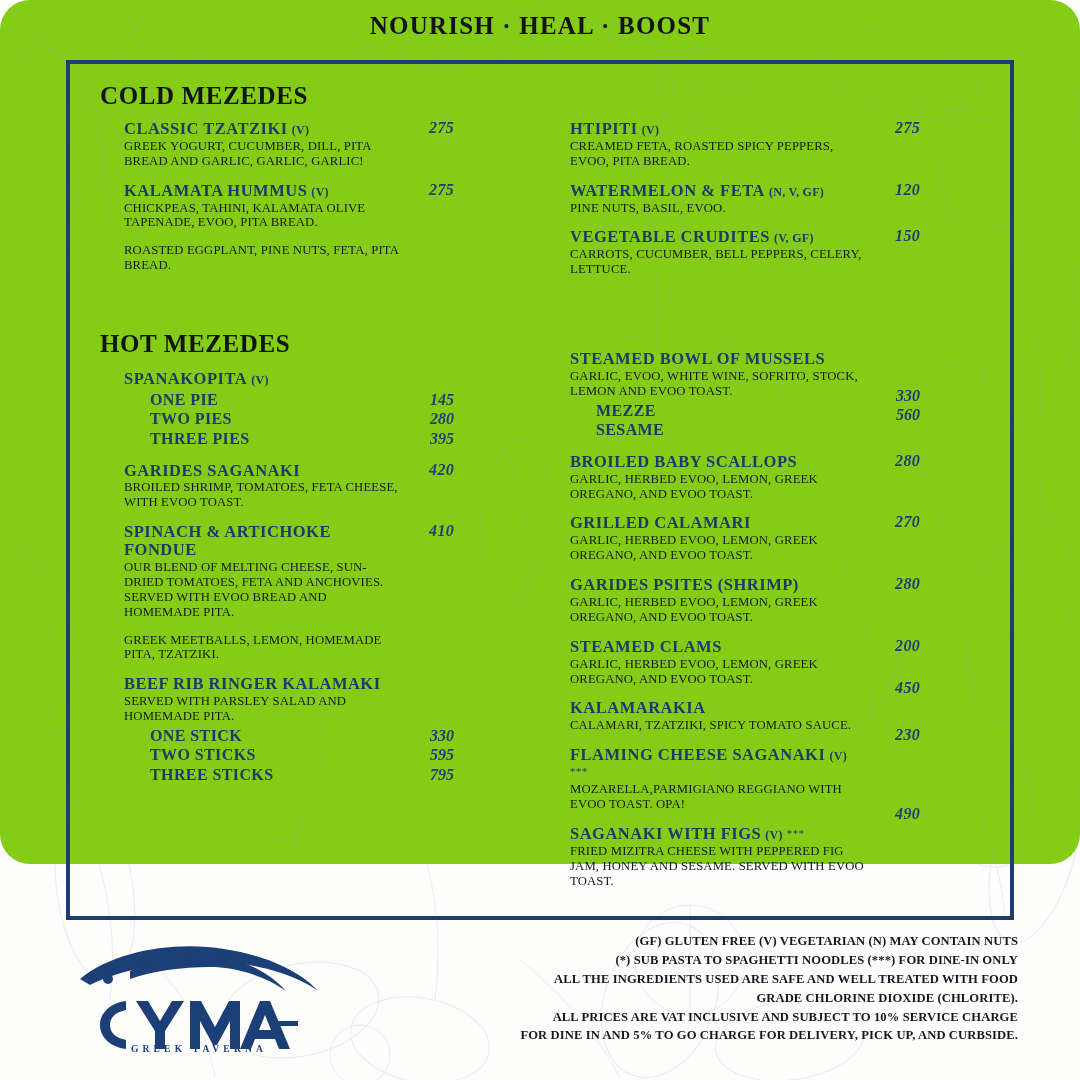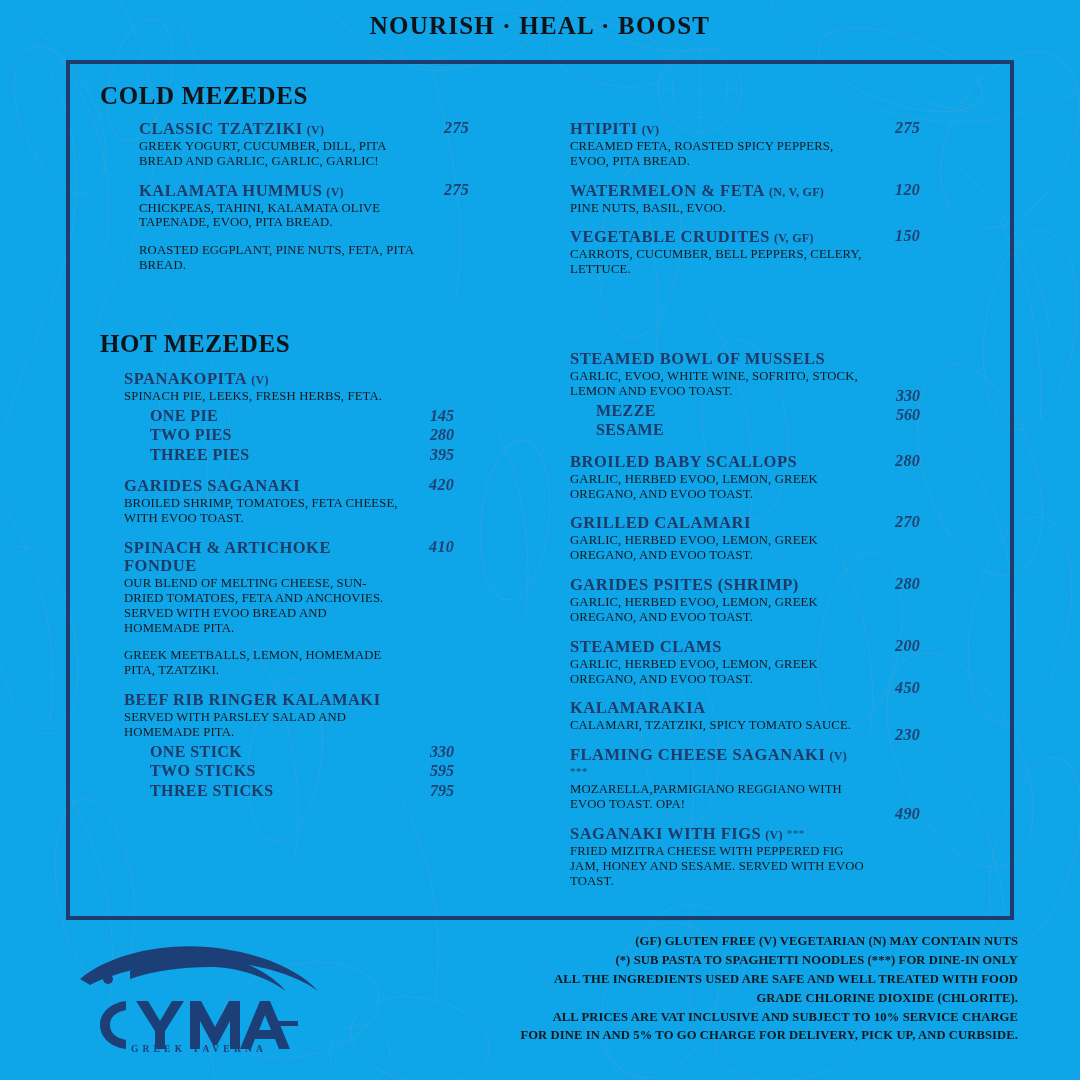--- a/index.html
+++ b/index.html
@@ -4,22 +4,23 @@
 <style>
   * { box-sizing: border-box; margin: 0; padding: 0; }
   html, body {
     width: 1080px; height: 1080px;
     background: #fdfdfc;
     font-family: "Liberation Serif", "DejaVu Serif", serif;
     overflow: hidden;
   }
   #page {
     position: relative;
-    width: 1080px; height: 1080px;
-    background: #0ea5e9;
+    width: 1080px; height: 864px;
+    background: #84cc16;
+    border-radius: 30px;
   }
   
   #watermark {
     position: absolute; inset: 0;
     z-index: 0;
     opacity: 0.5;
     pointer-events: none;
   }
   #header-title {
     position: absolute; top: 12px; left: 0; width: 1080px;
@@ -42,21 +43,21 @@
     position: absolute;
     font-size: 25px;
     font-weight: bold;
     letter-spacing: 0.6px;
     color: #101317;
   }
   #cold-title { left: 100px; top: 82px; }
   #hot-title  { left: 100px; top: 330px; }
 
   .col { position: absolute; z-index: 3; }
-  #col-cold-left  { left: 124px; top: 120px;  width: 330px; margin-left: 15px; }
+  #col-cold-left  { left: 124px; top: 120px;  width: 330px; }
   #col-cold-right { left: 570px; top: 120px;  width: 350px; }
   #col-hot-left   { left: 124px; top: 370px;  width: 330px; }
   #col-hot-right  { left: 570px; top: 350px;  width: 350px; }
 
   .item { position: relative; margin-bottom: 13px; }
   .item-head {
     position: relative;
     line-height: 1.06;
     padding-right: 60px;
   }
@@ -249,21 +250,20 @@
         <div class="desc">PINE NUTS, BASIL, EVOO.</div>
       </div>
       <div class="item">
         <div class="item-head"><span class="item-name">VEGETABLE CRUDITES</span> <span class="tag">(V, GF)</span><span class="price">150</span></div>
         <div class="desc">CARROTS, CUCUMBER, BELL PEPPERS, CELERY, LETTUCE.</div>
       </div>
     </div>
   <div class="col" id="col-hot-left">
       <div class="item">
         <div class="item-head"><span class="item-name">SPANAKOPITA</span> <span class="tag">(V)</span></div>
-        <div class="desc">SPINACH PIE, LEEKS, FRESH HERBS, FETA.</div>
         <div class="sub-list">
           <div class="sub-row"><span class="sub-label">ONE PIE</span><span class="sub-price">145</span></div>
           <div class="sub-row"><span class="sub-label">TWO PIES</span><span class="sub-price">280</span></div>
           <div class="sub-row"><span class="sub-label">THREE PIES</span><span class="sub-price">395</span></div>
         </div>
       </div>
       <div class="item">
         <div class="item-head"><span class="item-name">GARIDES SAGANAKI</span><span class="price">420</span></div>
         <div class="desc">BROILED SHRIMP, TOMATOES, FETA CHEESE, WITH EVOO TOAST.</div>
       </div>

